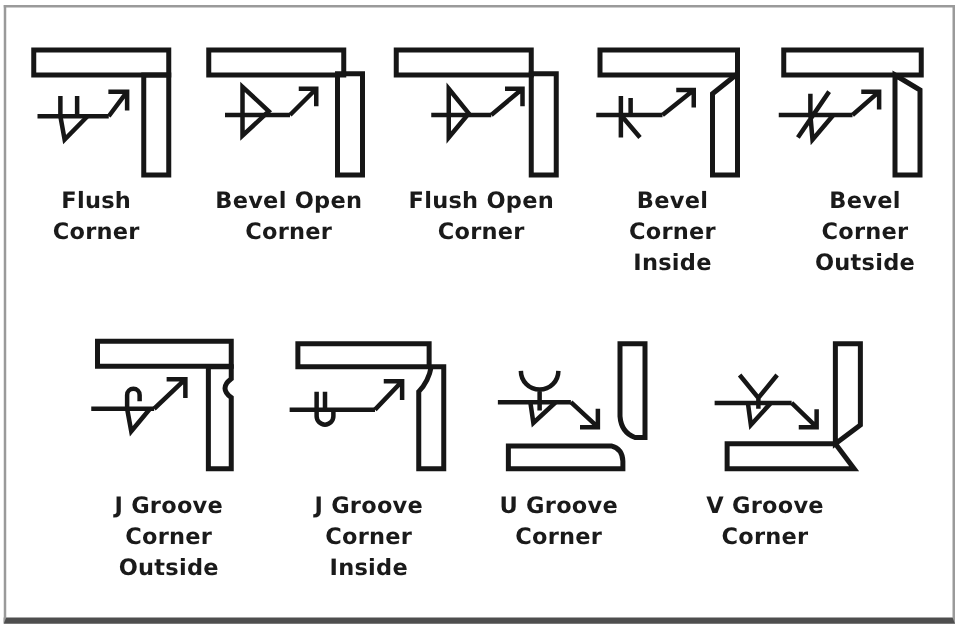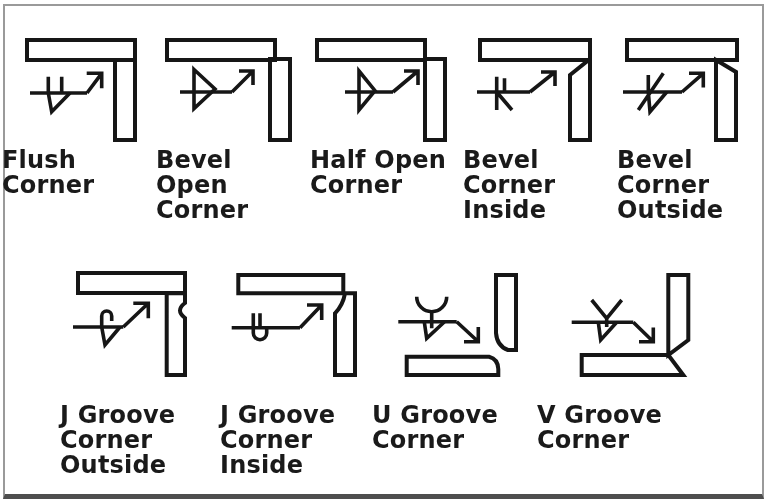--- a/index.html
+++ b/index.html
@@ -7,25 +7,25 @@
        font-family:"DejaVu Sans","Liberation Sans",sans-serif;}
   .frame{position:absolute;left:3px;top:4px;right:4px;bottom:3px;
          border:2px solid var(--frame-border,#9a9a9a);
          border-bottom:5px solid var(--frame-border-bottom,#4e4e4e);
          background:var(--background,#fff);}
   .tile{position:absolute;width:160px;}
   .tile svg{position:absolute;left:0;top:0;overflow:visible;}
   .diag path{fill:none;stroke:var(--line,#161616);stroke-linecap:butt;stroke-linejoin:miter;}
   .plate{stroke-width:4px;}
   .sym{stroke-width:3.6px;}
-  .caption{position:absolute;width:150px;text-align:left;
-           white-space:pre-line;font-size:24px;line-height:25px;font-weight:600;
+  .caption{position:absolute;width:150px;text-align:center;
+           white-space:pre-line;font-size:18px;line-height:25px;font-weight:600;
            color:var(--text,#1a1a1a);letter-spacing:0.2px;}
   .r1 .caption{top:112px;}
-  .r2 .caption{top:138px;}
+  .r2 .caption{top:127px;}
 </style>
 </head>
 <body>
 
 <div class="frame"></div>
 
 <div class="tile r1" style="left:2px;top:36px;">
   <svg class="diag" width="160" height="115" viewBox="0 0 160 115">
     <g>
       <path class="plate" d="M25,4 H133 V24 H25 Z"></path>
@@ -62,21 +62,21 @@
     <g>
       <path class="plate" d="M7,4 H115 V24 H7 Z"></path>
       <path class="plate" d="M115,23 H135 V104 H115 Z"></path>
     </g>
     <g>
       <path class="sym" d="M35,56 H83"></path>
       <path class="sym" d="M49,35 L65,54.7 L49,74 Z"></path>
       <path class="sym" d="M83,56 L108,35 M94,35 H108 V49"></path>
     </g>
   </svg>
-  <div class="caption">Half Open
+  <div class="caption">Flush Open
 Corner</div>
 </div>
 
 <div class="tile r1" style="left:463px;top:36px;">
   <svg class="diag" width="160" height="115" viewBox="0 0 160 115">
     <g>
       <path class="plate" d="M17,4 H127 V24 H17 Z"></path>
       <path class="plate" d="M107,39 L127,23 V104 H107 Z"></path>
     </g>
     <g>

